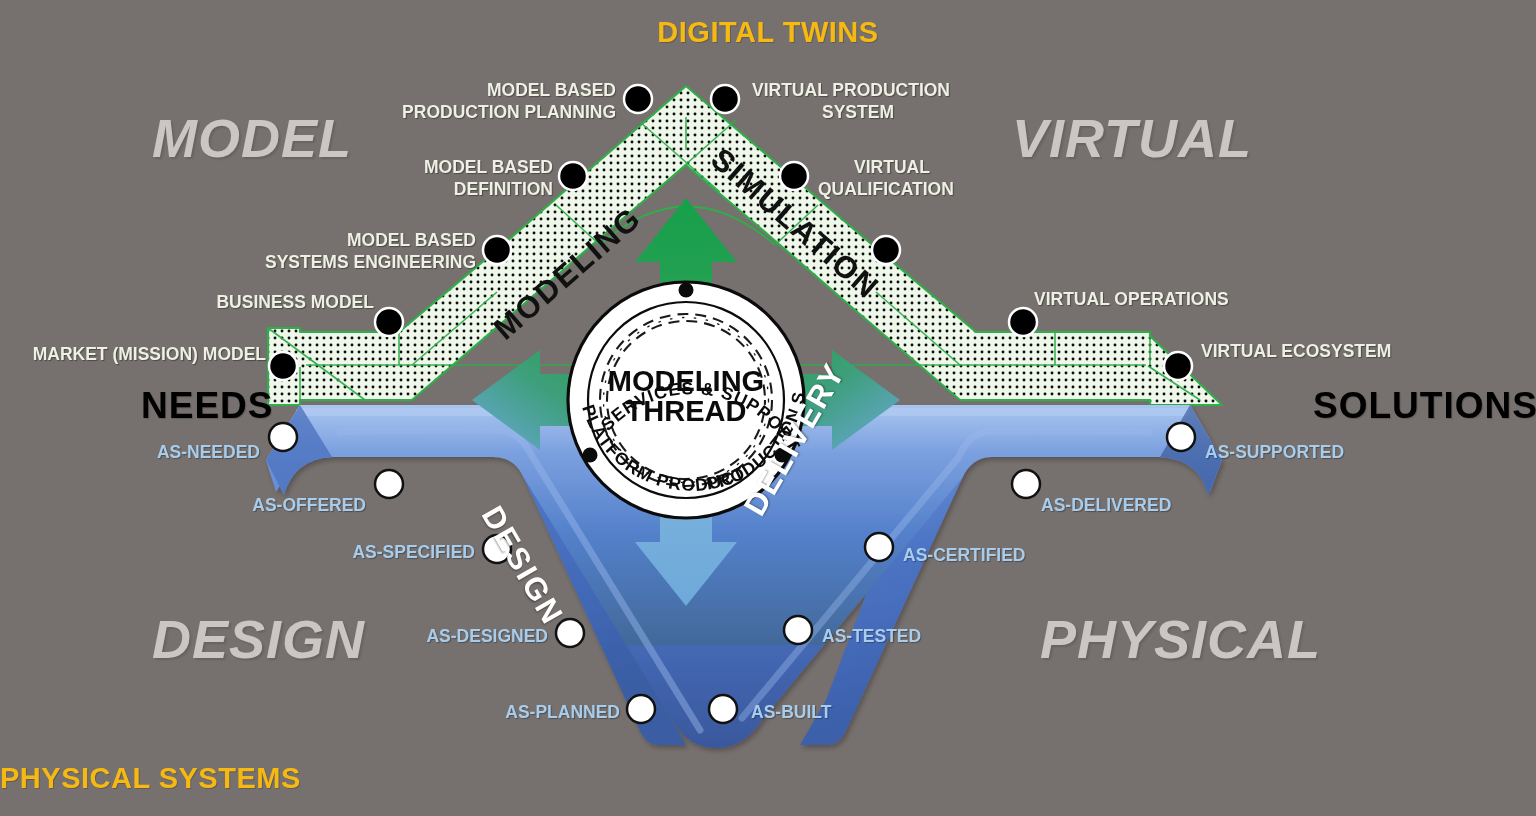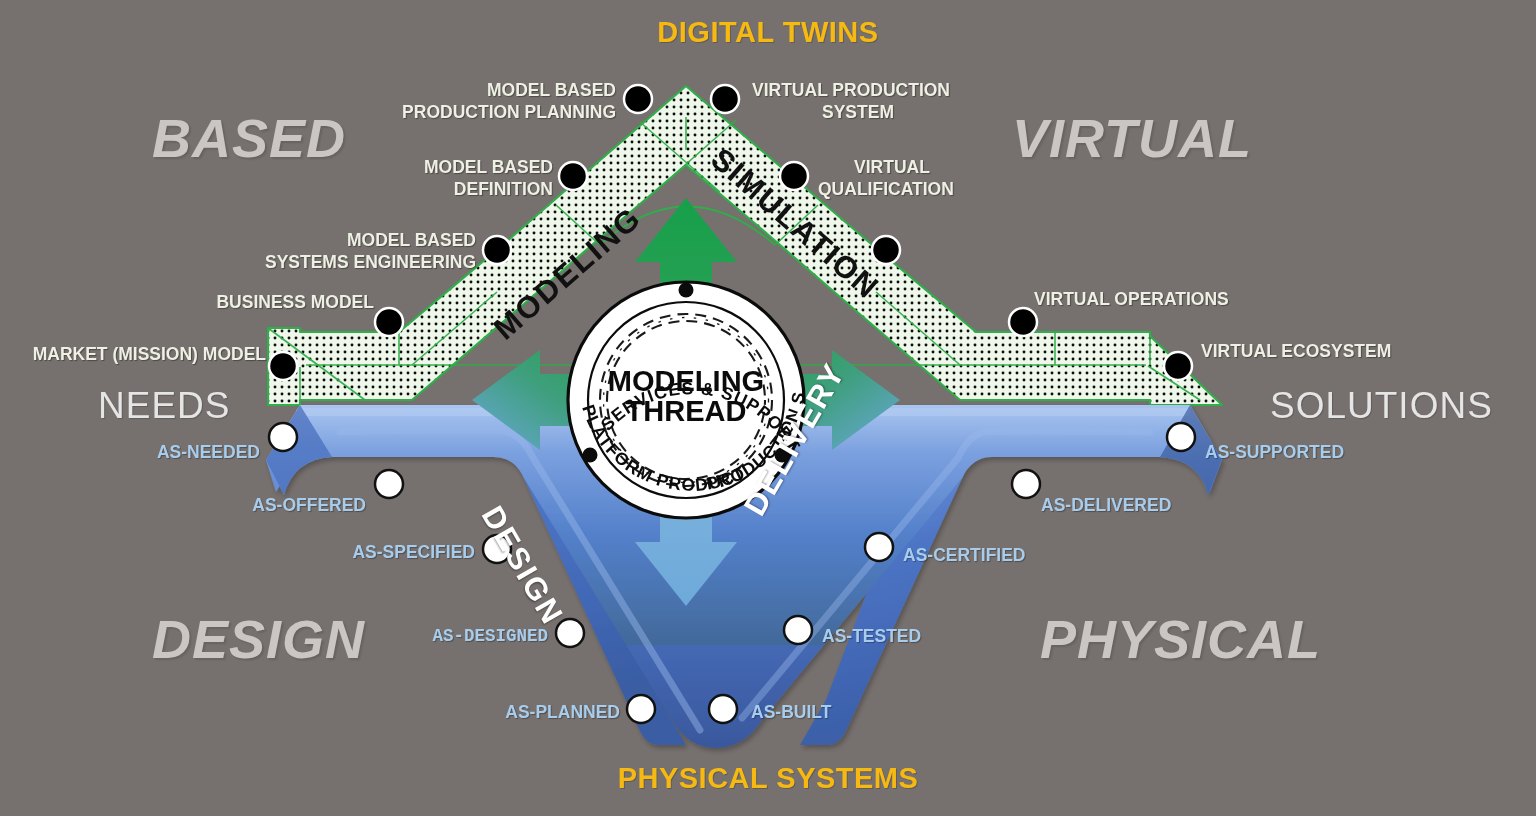--- a/index.html
+++ b/index.html
@@ -16,22 +16,23 @@
   .t{position:absolute;white-space:nowrap;}
   .title{
     font-size:29px;font-weight:bold;color:#f5b912;letter-spacing:.5px;
     text-shadow:1px 1px 0 rgba(0,0,0,.18);
   }
   .watermark{
     font-size:54px;font-weight:bold;font-style:italic;color:#c9c6c4;
     letter-spacing:1px;text-shadow:2px 2px 2px rgba(0,0,0,.12);
   }
   .corner-needs{
-    font-size:37px;font-weight:normal;color:#e5e5e5;letter-spacing:1px;
+    font-size:37px;font-weight:bold;color:#000000;letter-spacing:1px;
     text-shadow:1px 1px 1px rgba(0,0,0,.18);
+    margin-left:43px;
   }
   .lbl-top{
     font-size:17.5px;font-weight:bold;color:#eef0e4;line-height:1.26;
     text-shadow:1px 1px 1px rgba(0,0,0,.35);
   }
   .lbl-bot{
     font-size:17.5px;font-weight:bold;color:#a8cdec;line-height:1.26;
     text-shadow:1px 1px 1px rgba(0,0,0,.3);
   }
   .ta-r{text-align:right;}
@@ -282,23 +283,23 @@
 
       <circle cx="1181" cy="437" r="14" fill="#fff" stroke="#111" stroke-width="2.5"></circle>
       <circle cx="1026" cy="484" r="14" fill="#fff" stroke="#111" stroke-width="2.5"></circle>
       <circle cx="879" cy="547" r="14" fill="#fff" stroke="#111" stroke-width="2.5"></circle>
       <circle cx="798" cy="630" r="14" fill="#fff" stroke="#111" stroke-width="2.5"></circle>
       <circle cx="723" cy="709" r="14" fill="#fff" stroke="#111" stroke-width="2.5"></circle>
     </g>
   </svg>
 
   <div class="t title" style="left:0;top:16px;width:1536px;text-align:center;">DIGITAL TWINS</div>
-  <div class="t title" style="left:0;top:762px;width:1536px;text-align:center;">PHYSICAL SYSTEMS</div>
-
-  <div class="t watermark" style="left:152px;top:107px;">BASED</div>
+  <div class="t title" style="left:0;top:762px;width:1536px;">PHYSICAL SYSTEMS</div>
+
+  <div class="t watermark" style="left:152px;top:107px;">MODEL</div>
   <div class="t watermark" style="left:1012px;top:107px;">VIRTUAL</div>
   <div class="t watermark" style="left:152px;top:608px;">DESIGN</div>
   <div class="t watermark" style="left:1040px;top:608px;font-style:italic;">PHYSICAL</div>
 
   <div class="t corner-needs" style="left:98px;top:385px;">NEEDS</div>
   <div class="t corner-needs" style="left:1270px;top:385px;">SOLUTIONS</div>
 
   <div class="bandword dark" style="left:487px;top:320px;transform:rotate(-41deg);">MODELING</div>
   <div class="bandword dark" style="left:727px;top:141px;transform:rotate(41deg);">SIMULATION</div>
   <div class="bandword light" style="left:505px;top:500px;transform:rotate(60deg);">DESIGN</div>
@@ -331,21 +332,21 @@
   <div class="t lbl-top ta-l" style="left:818px;top:156px;width:400px;">
     <div style="text-align:center;width:148px;">VIRTUAL</div>
     <div>QUALIFICATION</div>
   </div>
   <div class="t lbl-top ta-l" style="left:1034px;top:288px;width:400px;">VIRTUAL OPERATIONS</div>
   <div class="t lbl-top ta-l" style="left:1201px;top:340px;width:400px;">VIRTUAL ECOSYSTEM</div>
 
   <div class="t lbl-bot ta-r" style="left:-110px;top:441px;width:370px;">AS-NEEDED</div>
   <div class="t lbl-bot ta-r" style="left:-4px;top:494px;width:370px;">AS-OFFERED</div>
   <div class="t lbl-bot ta-r" style="left:105px;top:541px;width:370px;">AS-SPECIFIED</div>
-  <div class="t lbl-bot ta-r" style="left:178px;top:625px;width:370px;font-family:Liberation Mono, monospace;">AS-DESIGNED</div>
+  <div class="t lbl-bot ta-r" style="left:178px;top:625px;width:370px;">AS-DESIGNED</div>
   <div class="t lbl-bot ta-r" style="left:250px;top:701px;width:370px;">AS-PLANNED</div>
 
   <div class="t lbl-bot ta-l" style="left:1205px;top:441px;width:370px;">AS-SUPPORTED</div>
   <div class="t lbl-bot ta-l" style="left:1041px;top:494px;width:370px;">AS-DELIVERED</div>
   <div class="t lbl-bot ta-l" style="left:903px;top:544px;width:370px;">AS-CERTIFIED</div>
   <div class="t lbl-bot ta-l" style="left:822px;top:625px;width:370px;">AS-TESTED</div>
   <div class="t lbl-bot ta-l" style="left:751px;top:701px;width:370px;">AS-BUILT</div>
 
 </div>
 

